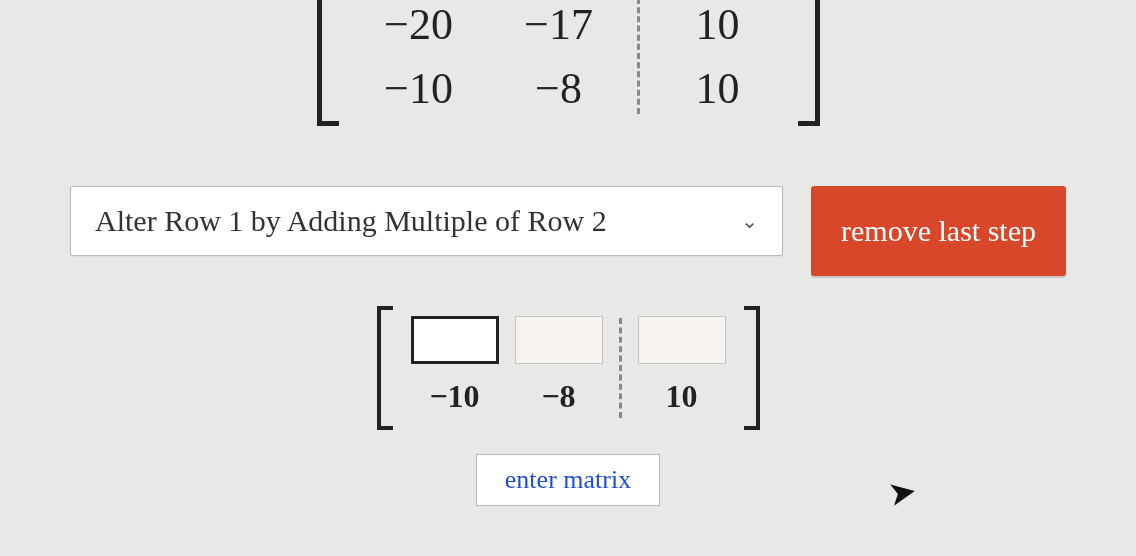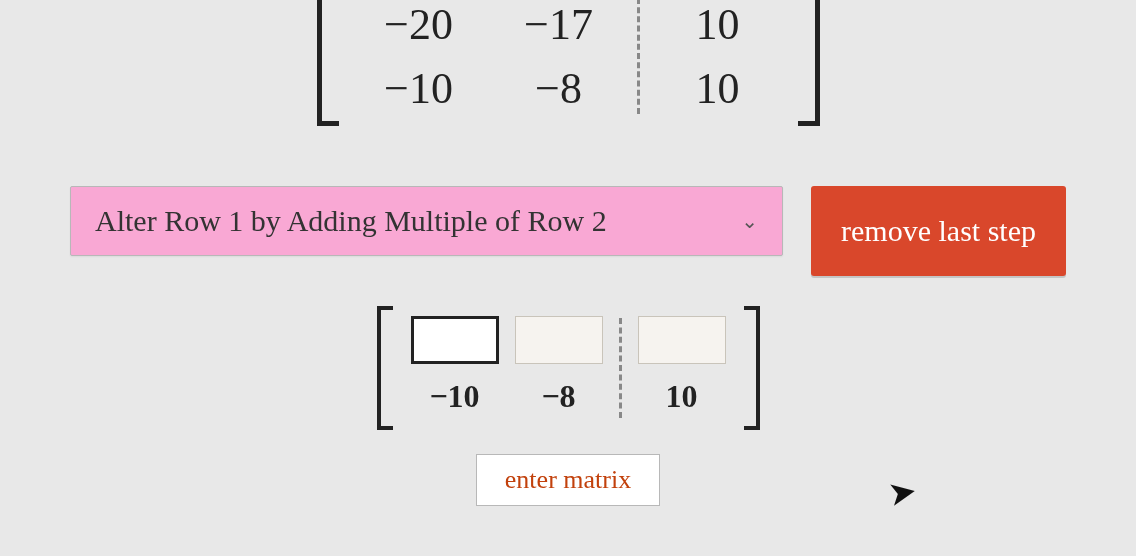--- a/index.html
+++ b/index.html
@@ -88,21 +88,21 @@
   
   .controls {
     display: flex;
     align-items: stretch;
     gap: 28px;
     margin-top: 60px;
     padding: 0 30px 0 30px;
   }
   .op-select {
     flex: 1;
-    background: #f9a8d4;
+    background: #ffffff;
     border: 1px solid #b8b8b8;
     border-radius: 2px;
     height: 70px;
     display: flex;
     align-items: center;
     justify-content: space-between;
     padding: 0 24px;
     font-size: 30px;
     color: #333;
     box-shadow: 0 1px 2px rgba(0,0,0,0.06);
@@ -161,21 +161,21 @@
     background: #fff;
     border: 3px solid #222;
   }
   .enter-btn {
     margin-top: 24px;
     background: #fff;
     border: 1px solid #b8b8b8;
     font-size: 26px;
     font-family: Georgia, serif;
     padding: 10px 28px;
-    color: #c2410c;
+    color: #1d4ed8;
   }
 
   .cursor-arrow {
     position: absolute;
     right: 220px;
     bottom: 30px;
     font-size: 34px;
     color: #111;
     transform: rotate(-10deg);
   }

